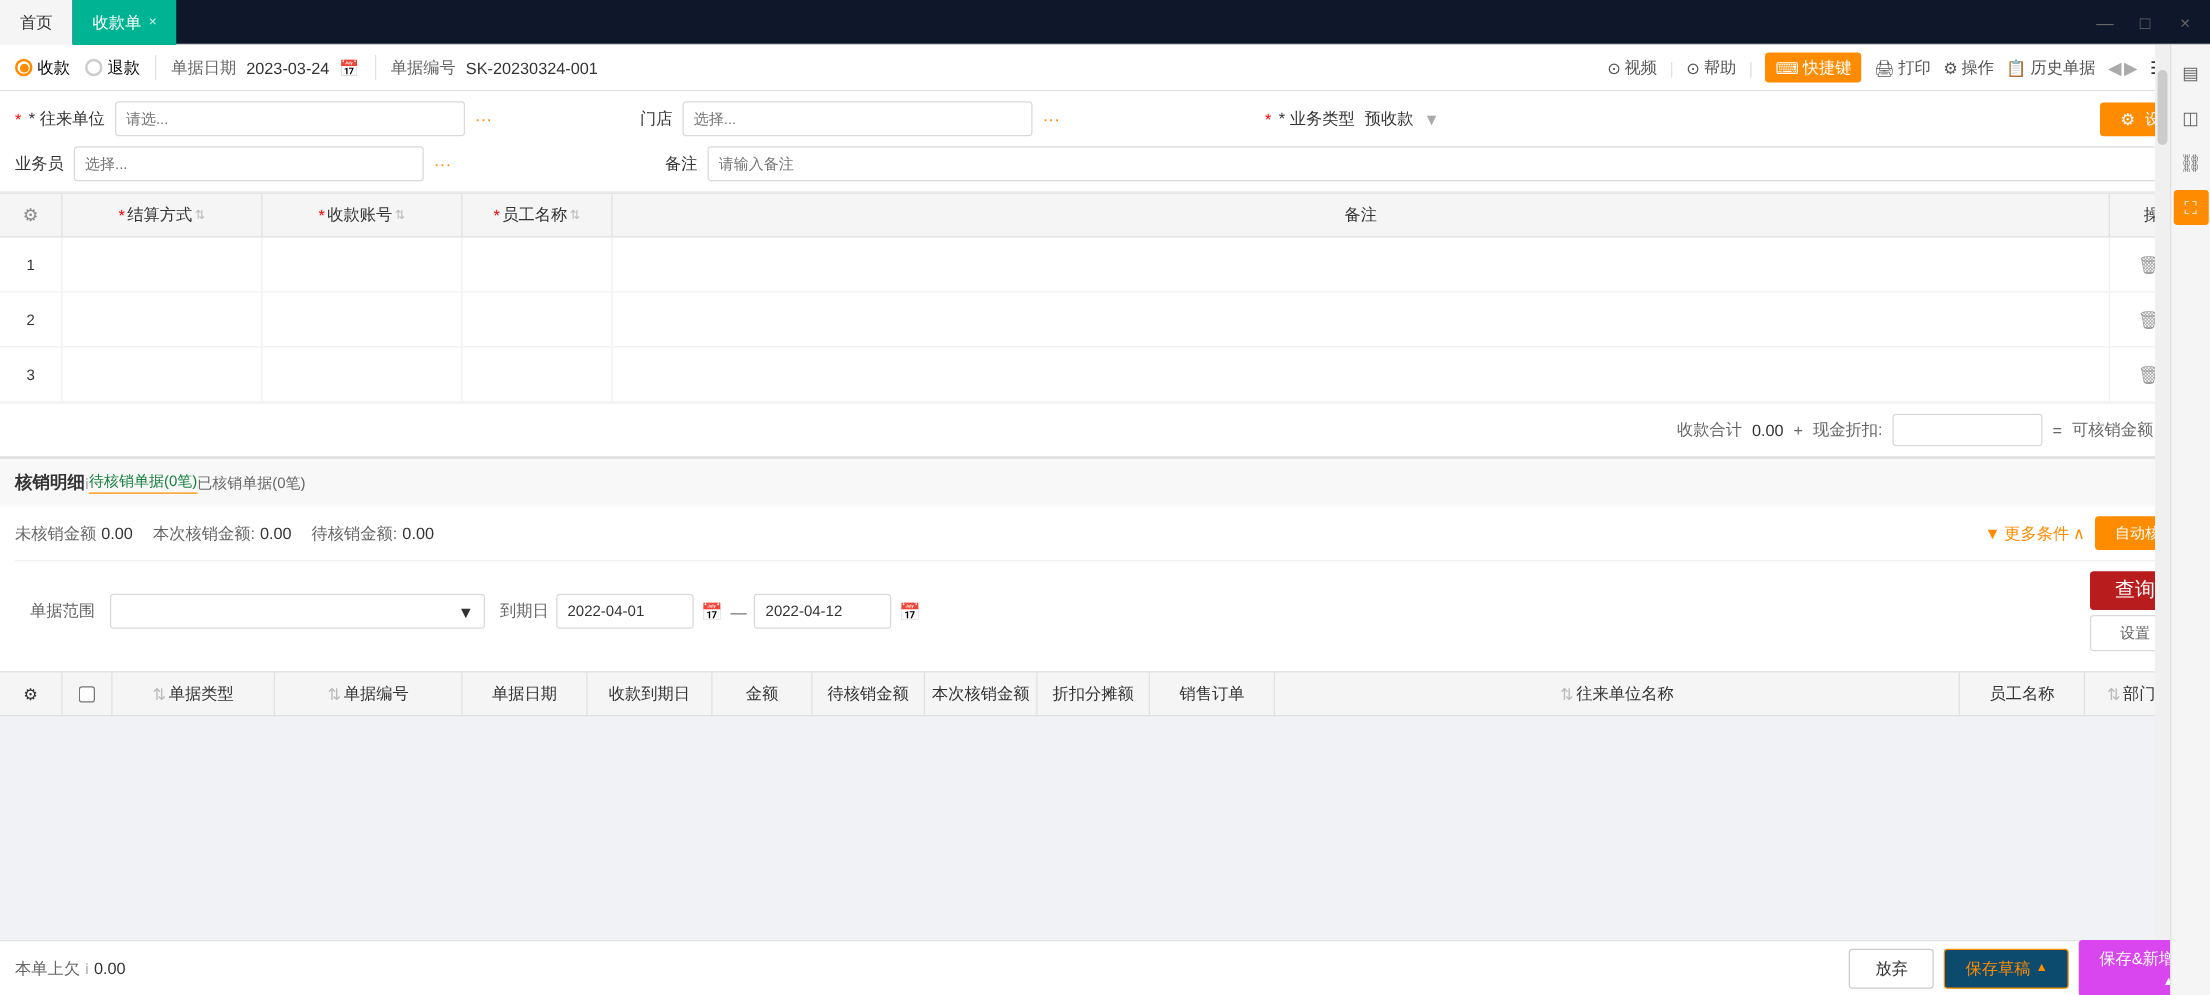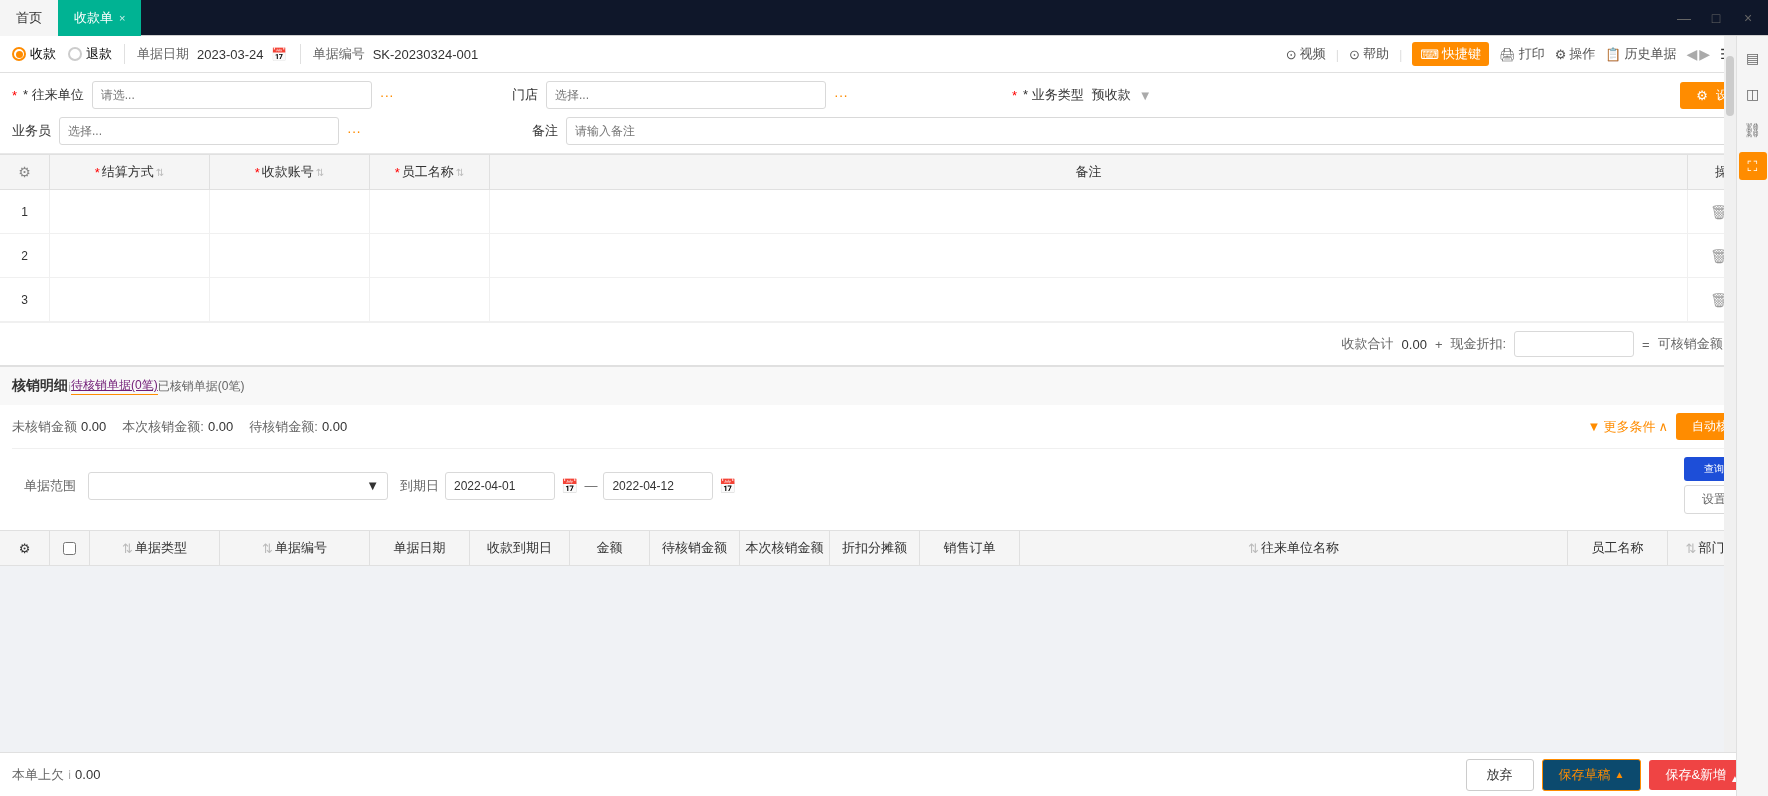--- a/index.html
+++ b/index.html
@@ -154,23 +154,22 @@
     
     .section-header {
       background: #f8f8f8;
       padding: 10px 12px;
       border-top: 2px solid #e0e0e0;
       display: flex; align-items: center; 
     }
     .section-title { font-size: 14px; font-weight: 600; color: #333; }
     .info-icon { color: #aaa; cursor: pointer; font-size: 12px; }
     .filter-tab {
-      color: #701a75; cursor: pointer; font-size: 12px;
+      color: #15803d; cursor: pointer; font-size: 12px;
       border-bottom: 1px solid #ff8c00;
-      text-decoration: underline;
     }
     .filter-tab-inactive { color: #666; cursor: pointer; font-size: 12px; }
 
     
     .verification-area { background: #fff; padding: 8px 12px; }
     .verify-row { display: flex; align-items: center; gap: 16px; margin-bottom: 8px; }
     .verify-field { display: flex; align-items: center; gap: 4px; }
     .verify-label { color: #666; }
     .verify-value { color: #333; }
     .verify-right { margin-left: auto; display: flex; align-items: center; gap: 8px; }
@@ -195,22 +194,22 @@
     }
     .date-field {
       display: flex; align-items: center; gap: 6px;
     }
     .date-input {
       width: 110px; height: 28px; border: 1px solid #d9d9d9; border-radius: 3px;
       padding: 0 8px; font-size: 12px; color: #333; outline: none; background: #fff;
     }
     .cal-icon { color: #aaa; cursor: pointer; font-size: 14px; }
     .query-btn {
-      background: #1d4ed8; color: #fff; border: none; border-radius: 3px;
-      padding: 5px 20px; cursor: pointer; font-size: 10px;
+      background: #b91c1c; color: #fff; border: none; border-radius: 3px;
+      padding: 5px 20px; cursor: pointer; font-size: 16px;
     }
     .setting-btn {
       background: #fff; color: #666; border: 1px solid #d9d9d9; border-radius: 3px;
       padding: 5px 16px; cursor: pointer; font-size: 12px;
     }
     .btn-column { display: flex; flex-direction: column; gap: 4px; }
 
     
     .bottom-table-header {
       display: flex; align-items: center;
@@ -254,23 +253,23 @@
     .btn-abandon {
       background: #fff; color: #333; border: 1px solid #ccc; border-radius: 3px;
       padding: 6px 20px; cursor: pointer; font-size: 13px;
     }
     .btn-draft {
       background: #0c4a6e; color: #ff8c00; border: 1px solid #ff8c00; border-radius: 3px;
       padding: 6px 16px; cursor: pointer; font-size: 13px;
       display: flex; align-items: center; gap: 4px;
     }
     .btn-save-new {
-      background: #ef4444; color: #fff; border: none; border-radius: 3px;
+      background: #d946ef; color: #fff; border: none; border-radius: 3px;
       padding: 6px 16px; cursor: pointer; font-size: 13px;
-      display: flex; align-items: flex-end; gap: 4px;
+      display: flex; align-items: flex-end; gap: 4px; flex-direction: column;
     }
     .chevron-down { font-size: 10px; }
 
     
     .right-sidebar {
       position: fixed; right: 0; top: 36px; width: 32px;
       height: calc(100% - 36px);
       background: #f5f5f5; border-left: 1px solid #e0e0e0;
       display: flex; flex-direction: column; align-items: center;
       padding-top: 8px; gap: 8px;

